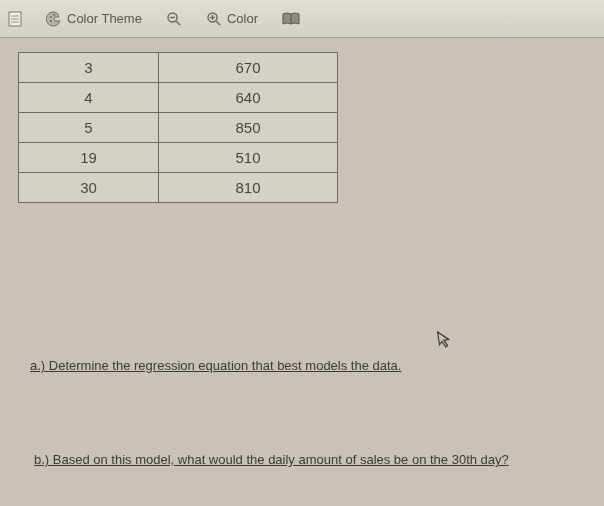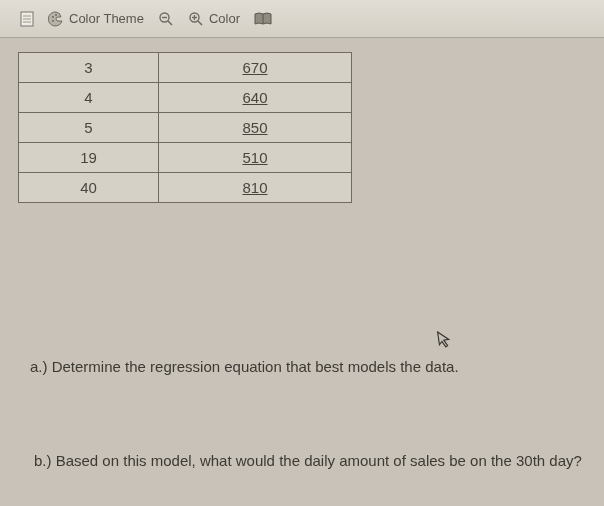--- a/index.html
+++ b/index.html
@@ -10,22 +10,22 @@
     font-family: Arial, Helvetica, sans-serif;
     overflow: hidden;
     position: relative;
   }
   .toolbar {
     height: 38px;
     background: linear-gradient(#e2ddd4, #d5d0c6);
     border-bottom: 1px solid #a9a49a;
     display: flex;
     align-items: center;
-    padding: 0 20px;
-    gap: 14px;
+    padding: 0 8px;
+    gap: 24px;
     font-size: 13px;
     color: #5a564f;
   }
   .toolbar .tb-item { display: flex; align-items: center; gap: 5px; }
   .toolbar svg { display: block; }
   .content {
     padding: 10px 18px 0 18px;
   }
   table.data {
     border-collapse: collapse;
@@ -33,30 +33,30 @@
     margin-top: 4px;
   }
   table.data td {
     border: 1px solid #6f6b63;
     text-align: center;
     font-size: 15px;
     color: #4a463f;
     padding: 6px 0;
   }
   table.data td.col-a { width: 140px; }
-  table.data td.col-b { width: 193px; text-decoration: underline; }
+  table.data td.col-b { width: 179px; }
   .cursor-arrow {
     position: absolute;
     left: 438px;
     top: 330px;
     font-size: 18px;
     color: #3a3732;
     transform: rotate(-8deg);
   }
-  .q { color: #3d3a34; font-size: 15px; }
+  .q { color: #3d3a34; font-size: 13px; text-decoration: underline; }
   .q-a { position: absolute; left: 30px; top: 358px; }
   .q-b { position: absolute; left: 34px; top: 452px; }
 </style>
 </head>
 <body>
 
 <div class="toolbar">
   <span class="tb-item">
     <svg width="14" height="16" viewBox="0 0 14 16">
       <rect x="1" y="1" width="12" height="14" fill="#efece5" stroke="#7b776e"></rect>
@@ -111,21 +111,21 @@
         </tr>
         <tr>
           <td class="col-a">5</td>
           <td class="col-b">850</td>
         </tr>
         <tr>
           <td class="col-a">19</td>
           <td class="col-b">510</td>
         </tr>
         <tr>
-          <td class="col-a">40</td>
+          <td class="col-a">30</td>
           <td class="col-b">810</td>
         </tr>
       </tbody>
   </table>
 </div>
 
 <div class="cursor-arrow">
   <svg width="14" height="18" viewBox="0 0 14 18">
     <path d="M1 1 L1 14 L4 11 L7 17 L9 16 L6 10 L11 10 Z" fill="none" stroke="#3a3732" stroke-width="1.2"></path>
   </svg>

